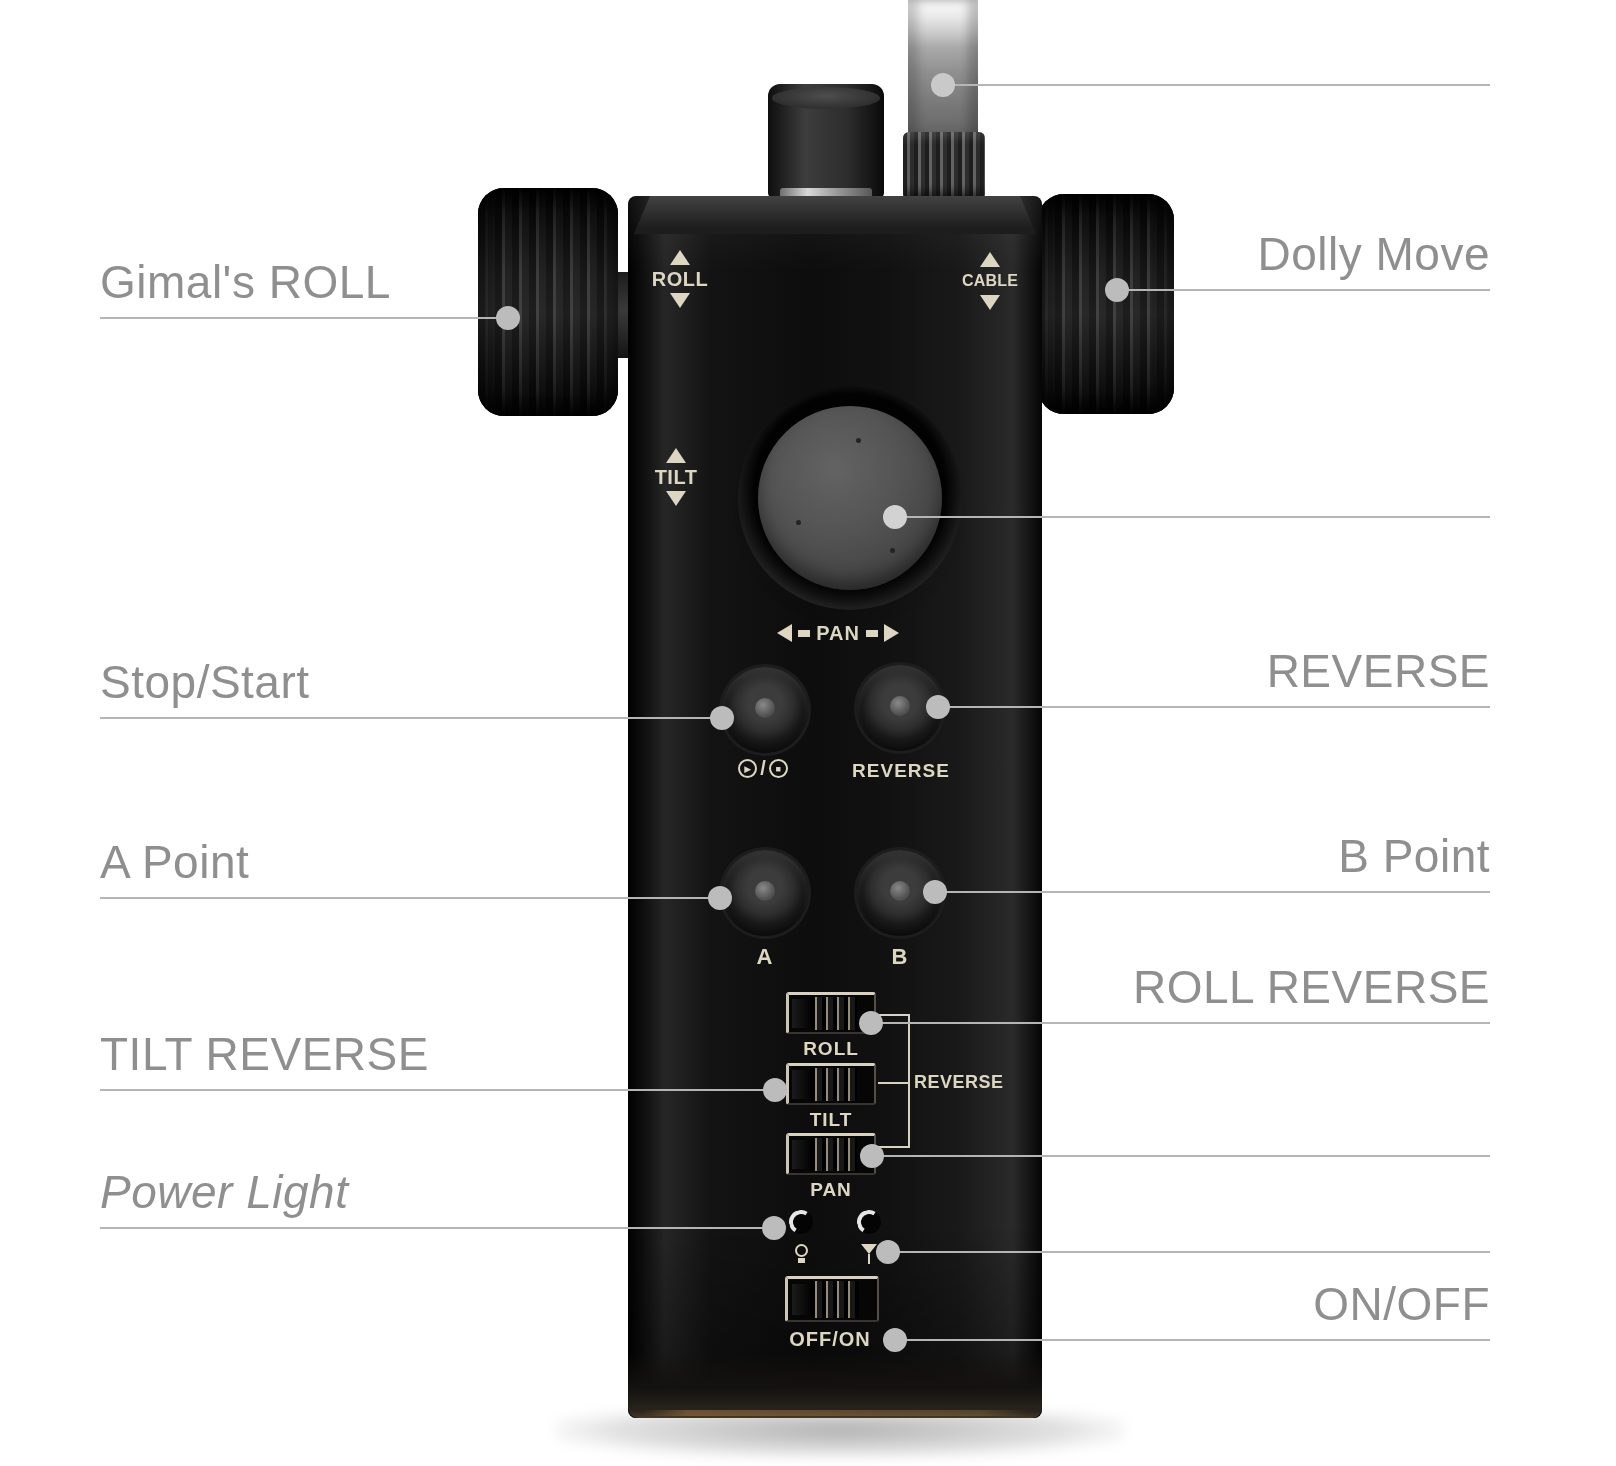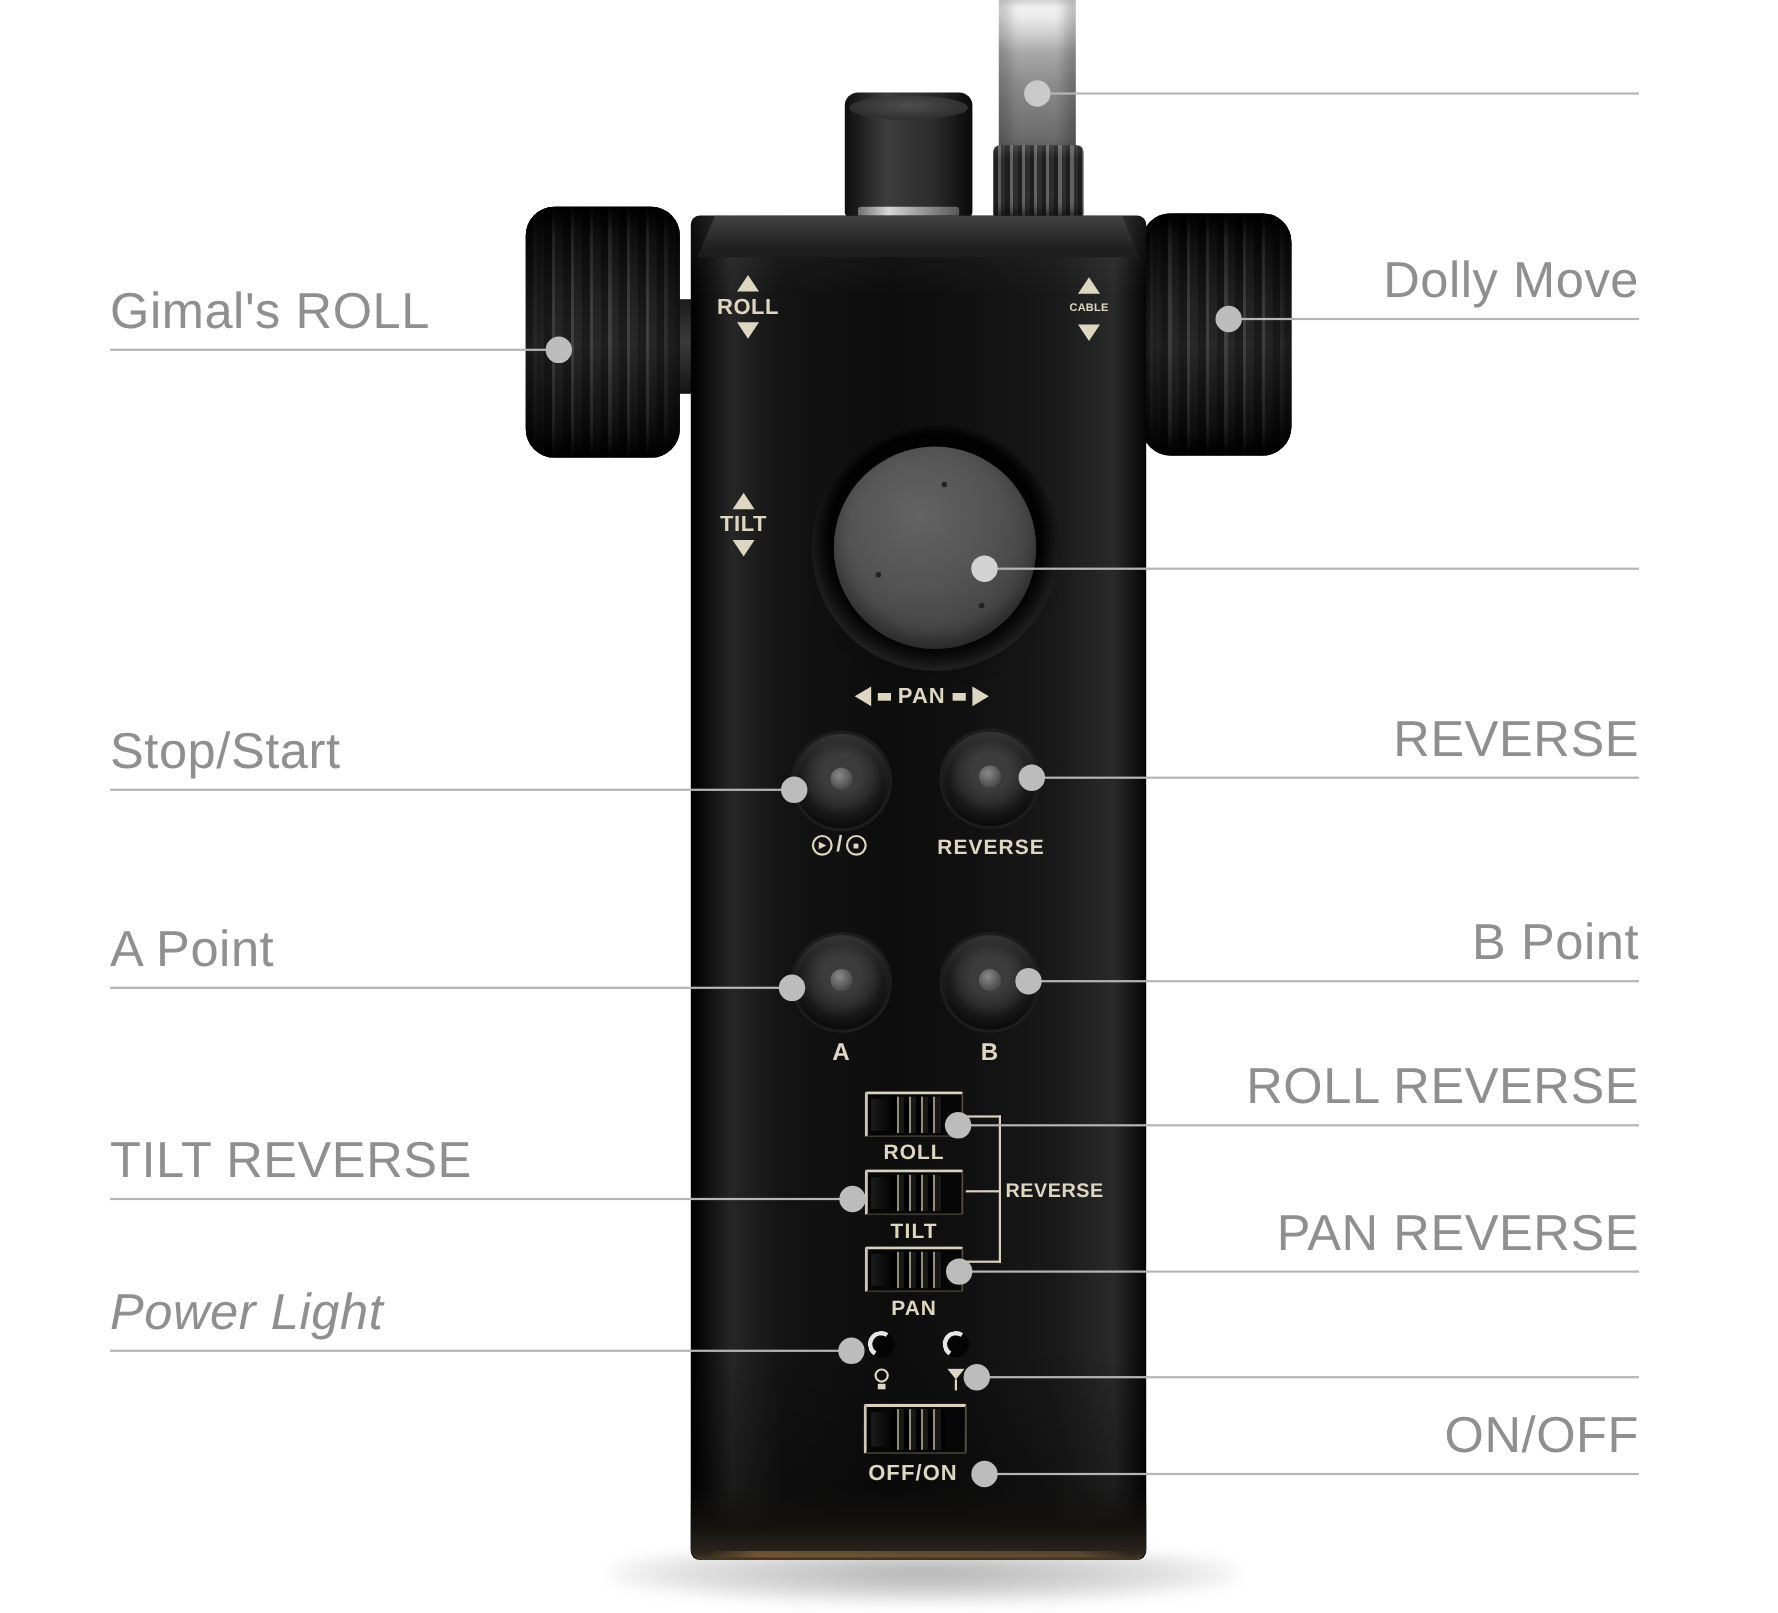--- a/index.html
+++ b/index.html
@@ -56,21 +56,21 @@
   .shaft{position:absolute;z-index:5;background:linear-gradient(180deg,#1c1c1c,#3a3a3a 45%,#141414);}
   .shaft.l{left:610px;top:272px;width:26px;height:86px;}
   .shaft.r{left:1028px;top:268px;width:24px;height:86px;}
   
   .mark{color:var(--mark);font-weight:bold;z-index:20;position:absolute;text-align:center;}
   .vgroup{display:flex;flex-direction:column;align-items:center;gap:3px;}
   .tri{width:0;height:0;border-left:10px solid transparent;border-right:10px solid transparent;}
   .tri.up{border-bottom:15px solid var(--mark);}
   .tri.down{border-top:15px solid var(--mark);}
   .vlabel{font-size:20px;line-height:22px;letter-spacing:.5px;}
-  .vlabel.cable{font-size:10px;letter-spacing:.2px;}
+  .vlabel.cable{font-size:16px;letter-spacing:.2px;}
   .htri{width:0;height:0;border-top:9px solid transparent;border-bottom:9px solid transparent;}
   .htri.left{border-right:15px solid var(--mark);}
   .htri.right{border-left:15px solid var(--mark);}
   .hstem{width:12px;height:7px;background:var(--mark);}
   .pangroup{position:absolute;left:768px;top:620px;width:140px;height:26px;z-index:20;display:flex;align-items:center;justify-content:center;gap:6px;}
   .panlabel{font-size:20px;font-weight:bold;color:var(--mark);letter-spacing:1px;}
   
   .joyrecess{position:absolute;left:738px;top:386px;width:224px;height:224px;border-radius:50%;z-index:15;
     background:radial-gradient(circle at 50% 46%,#030303 58%,#242424 72%,#0a0a0a 100%);}
   .joyknob{position:absolute;left:758px;top:406px;width:184px;height:184px;border-radius:50%;z-index:16;
@@ -255,21 +255,20 @@
   <div class="dot" style="left:926px;top:695px;"></div>
 
   <div class="lab r" style="top:828px;margin-left:16px;">B Point</div>
   <div class="lead" style="left:935px;top:891px;width:555px;"></div>
   <div class="dot" style="left:923px;top:880px;"></div>
 
   <div class="lab r" style="top:959px;">ROLL REVERSE</div>
   <div class="lead" style="left:871px;top:1022px;width:619px;"></div>
   <div class="dot" style="left:859px;top:1011px;"></div>
 
-  <div class="lab r" style="top:1092px;">PAN REVERSE</div>
   <div class="lead" style="left:872px;top:1155px;width:618px;"></div>
   <div class="dot" style="left:860px;top:1144px;"></div>
 
   <div class="lead" style="left:888px;top:1251px;width:602px;"></div>
   <div class="dot" style="left:876px;top:1240px;"></div>
 
   <div class="lab r" style="top:1276px;">ON/OFF</div>
   <div class="lead" style="left:895px;top:1339px;width:595px;"></div>
   <div class="dot" style="left:883px;top:1328px;"></div>
 

